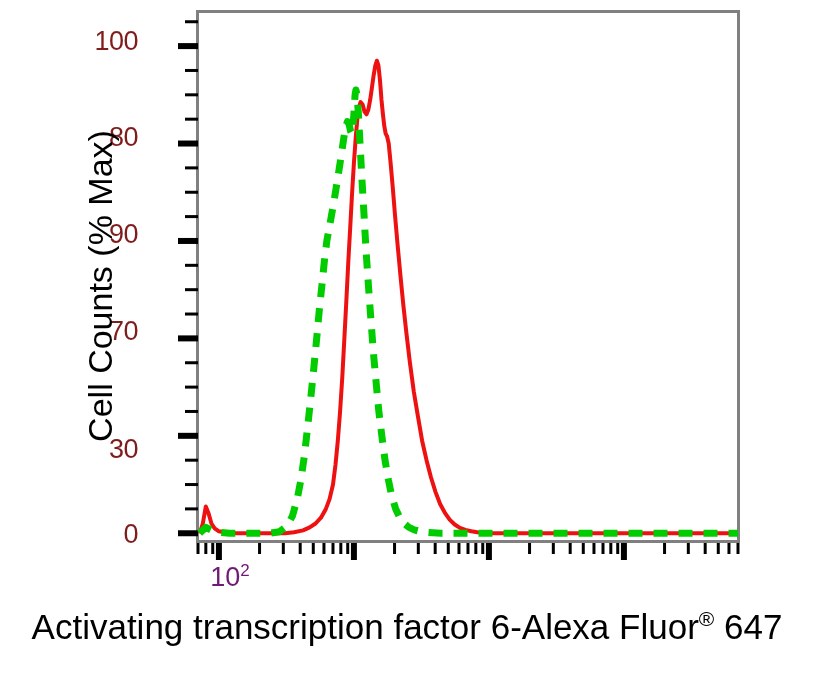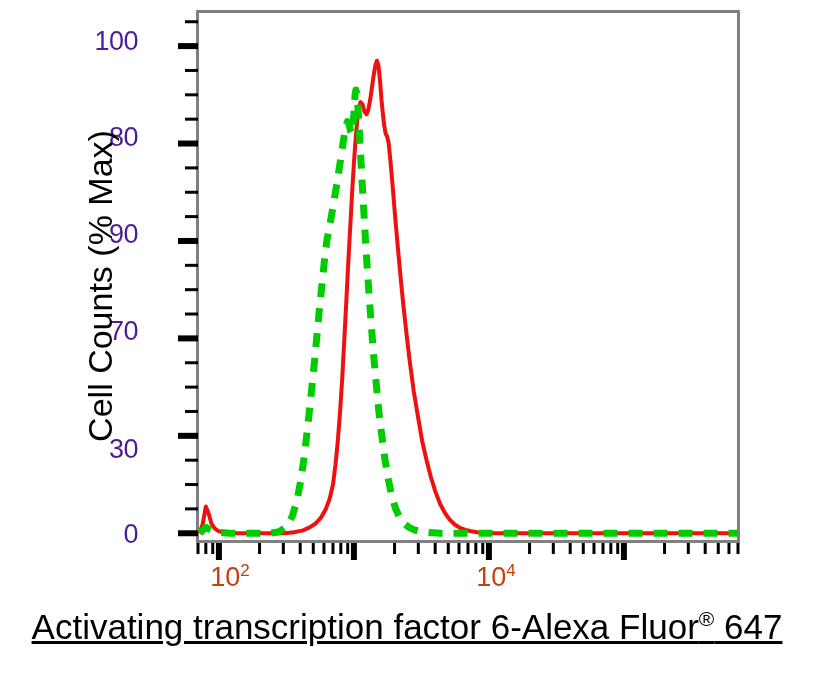--- a/index.html
+++ b/index.html
@@ -50,29 +50,29 @@
   }
 
   
   .ytick-label {
     position: absolute;
     text-align: right;
     width: 70px;
     font-size: 27px;
     line-height: 27px;
     letter-spacing: -0.5px;
-    color: #4c1d95;
+    color: #7f1d1d;
   }
   .xtick-label {
     position: absolute;
     text-align: center;
     width: 90px;
     font-size: 27px;
     line-height: 27px;
-    color: #c2410c;
+    color: #701a75;
     white-space: nowrap;
   }
   .xtick-label sup {
     font-size: 17px;
     vertical-align: super;
     line-height: 0;
   }
 
   
   #ylabel {
@@ -89,21 +89,20 @@
   }
   #xlabel {
     position: absolute;
     left: 0px;
     top: 607px;
     width: 814px;
     text-align: center;
     font-size: 35px;
     line-height: 40px;
     white-space: nowrap;
-    text-decoration: underline;
   }
   #xlabel sup {
     font-size: 21px;
     vertical-align: super;
     line-height: 0;
   }
 </style>
 </head>
 <body>
 
@@ -182,23 +181,20 @@
   <div class="ytick-label" style="left:68px; top:28px;">100</div>
   <div class="ytick-label" style="left:68px; top:124px;">80</div>
   <div class="ytick-label" style="left:68px; top:221px;">90</div>
   <div class="ytick-label" style="left:68px; top:318px;">70</div>
   <div class="ytick-label" style="left:68px; top:436px;">30</div>
   <div class="ytick-label" style="left:68px; top:521px;">0</div>
 
   <div class="xtick-label" style="left:185px; top:564px;">
     <span>10</span><sup>2</sup>
   </div>
-  <div class="xtick-label" style="left:451px; top:564px;">
-    <span>10</span><sup>4</sup>
-  </div>
 
   <div id="ylabel">Cell Counts (% Max)</div>
 
   <div id="xlabel">
     <span>Activating transcription factor 6-Alexa Fluor</span><sup>®</sup><span> 647</span>
   </div>
 
 </div>
 
 </body></html>

